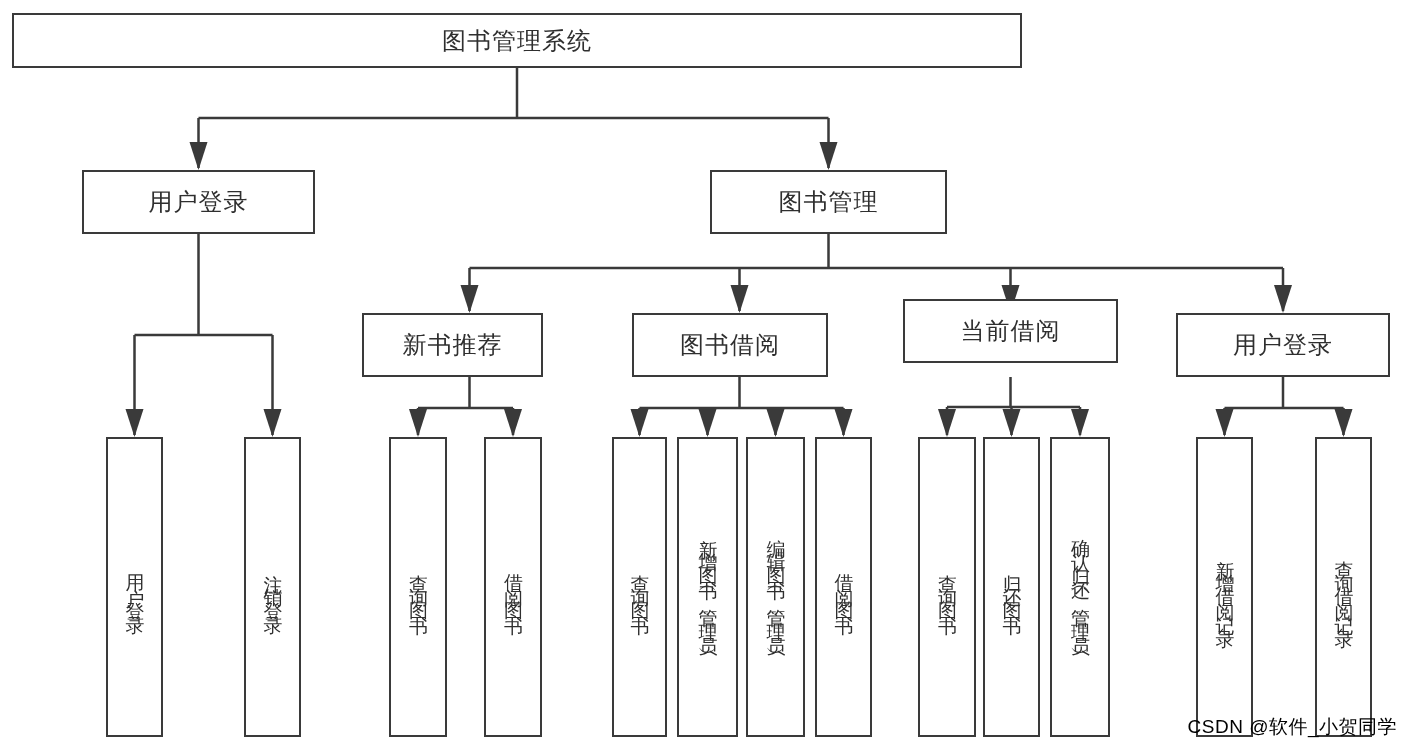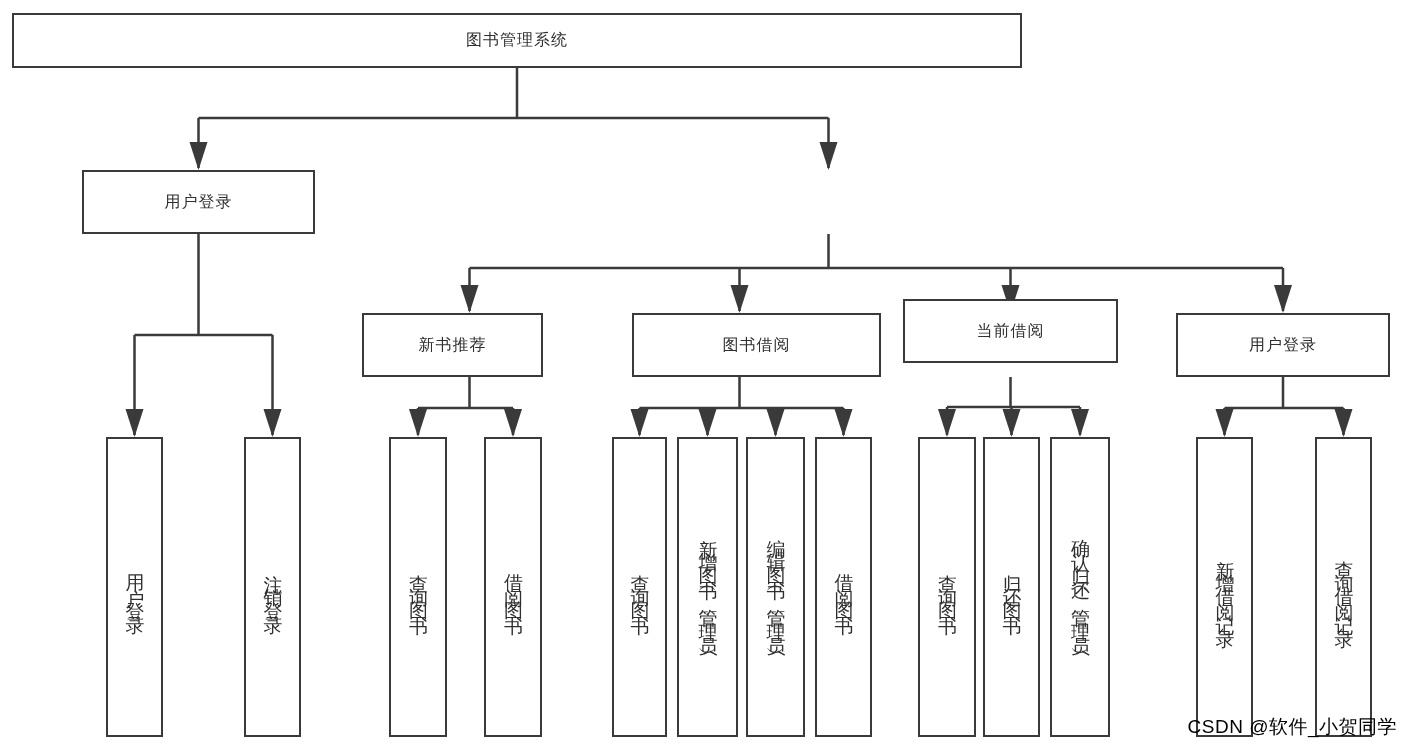--- a/index.html
+++ b/index.html
@@ -20,21 +20,21 @@
     position: absolute;
     box-sizing: border-box;
     border: 2.5px solid #3a3a3a;
     background: #ffffff;
     display: flex;
     align-items: center;
     justify-content: center;
     color: #2f2f2f;
   }
   .hnode span {
-    font-size: 16px;
+    font-size: 24px;
     letter-spacing: 1px;
     white-space: nowrap;
   }
   .vnode span {
     writing-mode: vertical-rl;
     text-orientation: mixed;
     font-size: 19px;
     letter-spacing: 14px;
     line-height: 1.1;
     white-space: nowrap;
@@ -91,25 +91,28 @@
     <polygon fill="#3a3a3a" points="1334.5,409 1352.5,409 1343.5,437"></polygon>
   </svg>
 
   <div class="node hnode" style="left:12px; top:13px; width:1010px; height:55px;">
     <span>图书管理系统</span>
   </div>
 
   <div class="node hnode" style="left:82px; top:170px; width:233px; height:64px;">
     <span>用户登录</span>
   </div>
+  <div class="node hnode" style="left:710px; top:170px; width:237px; height:64px;">
+    <span>图书管理</span>
+  </div>
 
   <div class="node hnode" style="left:362px; top:313px; width:181px; height:64px;">
     <span>新书推荐</span>
   </div>
-  <div class="node hnode" style="left:632px; top:313px; width:249px; height:64px;">
+  <div class="node hnode" style="left:632px; top:313px; width:196px; height:64px;">
     <span>图书借阅</span>
   </div>
   <div class="node hnode" style="left:903px; top:299px; width:215px; height:64px;">
     <span>当前借阅</span>
   </div>
   <div class="node hnode" style="left:1176px; top:313px; width:214px; height:64px;">
     <span>用户登录</span>
   </div>
 
   <div class="node vnode" style="left:106px; top:437px; width:57px; height:300px;">

